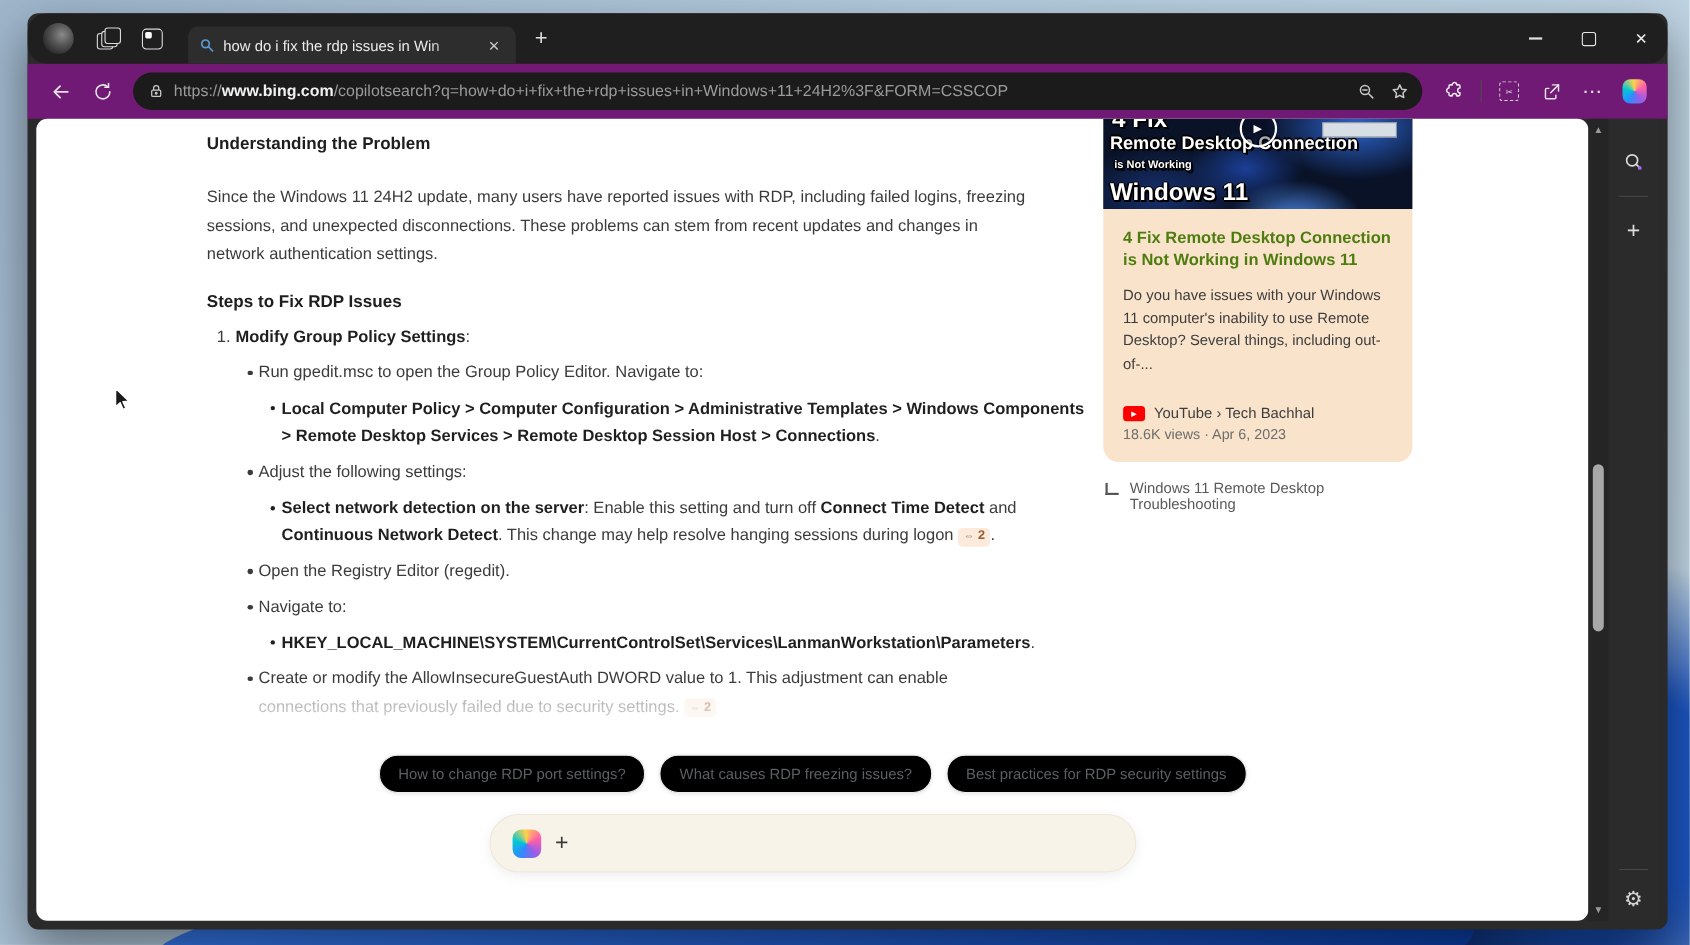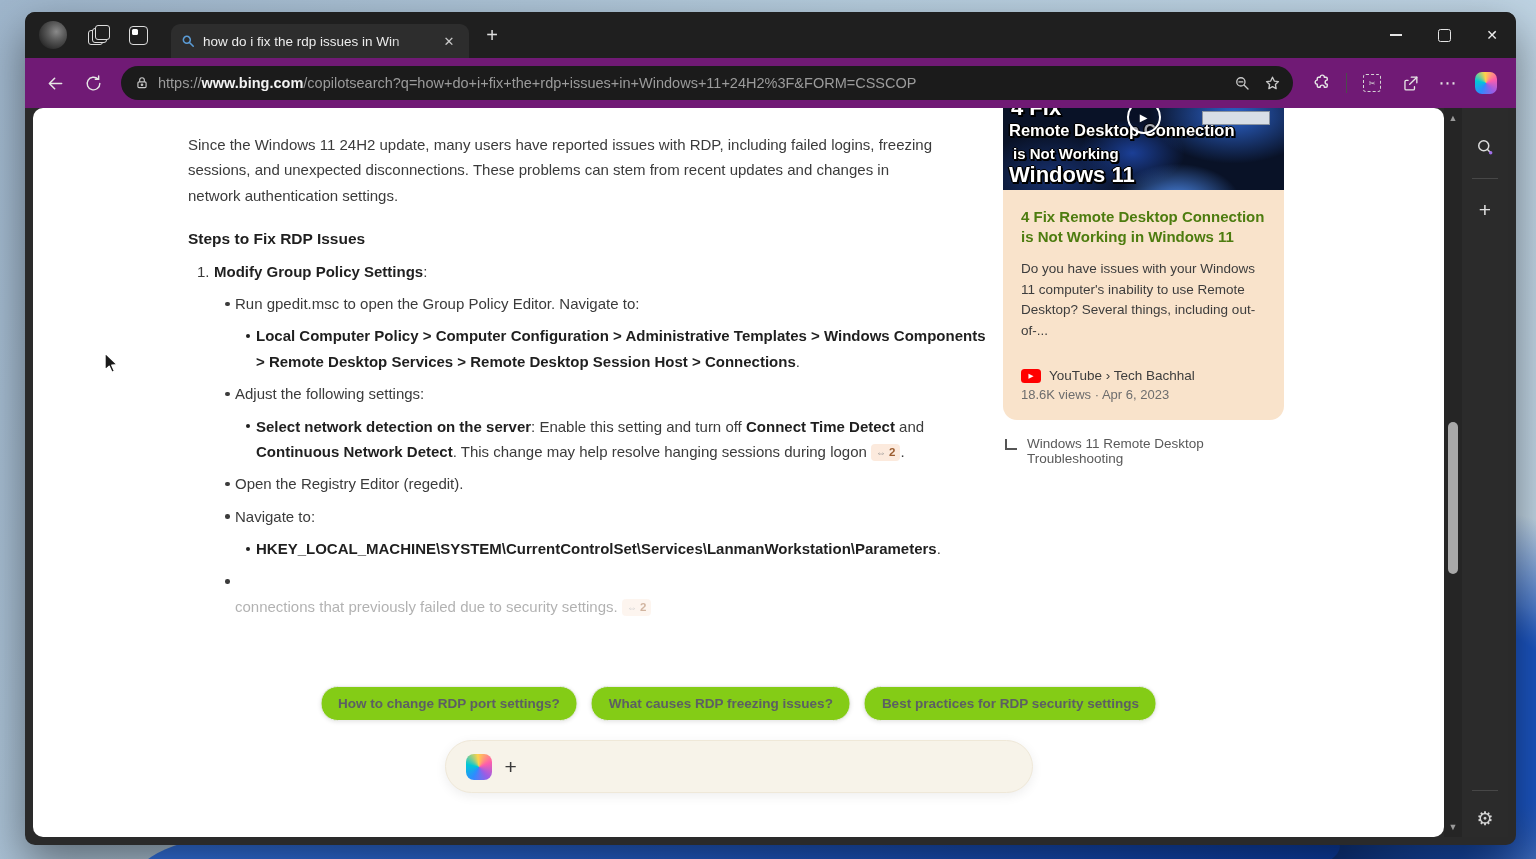--- a/index.html
+++ b/index.html
@@ -12,21 +12,21 @@
   .bg-blue-right{right:-150px;bottom:-80px;width:430px;height:430px;
     background:radial-gradient(closest-side,#1b54c0 45%,rgba(27,84,192,0));}
   .bg-blue-swoosh{left:140px;bottom:-75px;width:1200px;height:150px;border-radius:50%;
     background:linear-gradient(90deg,#3577e8,#0c3ea6);transform:rotate(-1.2deg);}
 
   
   .browser-window{position:absolute;left:25px;top:12px;width:1491px;height:833px;
     background:#2a2a2a;border-radius:10px;box-shadow:0 18px 45px rgba(0,0,0,.45);overflow:hidden;}
 
   
-  .titlebar{height:46px;background:#1f1f1f;display:flex;align-items:flex-start;}
+  .titlebar{height:46px;background:#1f1f1f;display:flex;align-items:flex-start;border-radius:18px;}
   .tb-left{display:flex;align-items:center;padding-left:14px;gap:6px;}
   .avatar{width:28px;height:28px;border-radius:50%;margin-right:8px;cursor:pointer;
     background:radial-gradient(circle at 62% 38%,#8a8a8a 0%,#5a5a5a 35%,#2c2c2c 75%);}
   .tb-icon-btn{width:34px;height:46px;display:flex;align-items:center;justify-content:center;cursor:pointer;}
   .ws-icon{position:relative;width:20px;height:20px;}
   .ws-icon i{position:absolute;width:13px;height:13px;border:1.6px solid #dcdcdc;border-radius:3px;display:block;}
   .ws-icon i:nth-child(1){left:0;top:5px;}
   .ws-icon i:nth-child(2){left:4px;top:2.5px;background:#1f1f1f;}
   .ws-icon i:nth-child(3){left:7px;top:0;background:#1f1f1f;}
   .vt-icon{width:17px;height:17px;border:1.6px solid #dcdcdc;border-radius:4px;position:relative;}
@@ -92,40 +92,40 @@
     background:
       radial-gradient(90px 55px at 62% 115%,#4f8df0,transparent 70%),
       radial-gradient(120px 70px at 82% 8%,#2c63cc,transparent 70%),
       radial-gradient(70px 45px at 46% 55%,#1b3f96,transparent 75%),
       radial-gradient(100px 60px at 18% 85%,#173170,transparent 75%),
       #091227;}
   .tt{position:absolute;color:#fff;font-weight:bold;white-space:nowrap;
     text-shadow:-1.5px 0 #000,1.5px 0 #000,0 -1.5px #000,0 1.5px #000,2px 2px 0 #000;}
   .tt1{top:-13px;left:8px;font-size:22px;}
   .tt2{top:13px;left:6px;font-size:16.5px;}
-  .tt3{top:37px;left:10px;font-size:15px;}
+  .tt3{top:37px;left:10px;font-size:10px;}
   .tt4{top:54px;left:6px;font-size:22px;}
   .thumb-play{position:absolute;left:50%;top:-8px;transform:translateX(-50%);width:30px;height:30px;border-radius:50%;
     border:2px solid #fff;background:rgba(10,15,35,.35);display:flex;align-items:center;justify-content:center;
     color:#fff;font-size:10px;cursor:pointer;}
   .thumb-dialog{position:absolute;right:14px;top:3px;width:66px;height:12px;background:#d8dee6;border:1px solid #8a93a0;}
   .vcard{background:#f9e3cb;border-radius:0 0 14px 14px;padding:17px 18px 18px;cursor:pointer;}
   .vtitle{font-size:15px;font-weight:bold;color:#4d7c0f;line-height:20px;}
   .vdesc{margin-top:12px;font-size:13.5px;color:#3d3d3d;line-height:20.5px;}
   .vsrc{margin-top:27px;display:flex;align-items:center;gap:8px;font-size:13.5px;color:#3d3d3d;}
   .yt-icon{width:20px;height:14px;background:#f00;border-radius:3.5px;display:flex;align-items:center;justify-content:center;
     color:#fff;font-size:6.5px;}
   .vmeta{margin-top:4px;font-size:13px;color:#6d6d6d;}
   .vcaption{margin-top:16px;display:flex;gap:10px;font-size:13.5px;color:#595959;align-items:flex-start;padding-left:2px;}
   .corner-glyph{width:10px;height:9px;border-left:2px solid #555;border-bottom:2px solid #555;margin-top:3px;flex:none;}
 
   
   .chips{position:absolute;top:578px;left:50%;transform:translateX(-50%);display:flex;gap:13px;}
-  .chip{height:33px;padding:0 17px;display:flex;align-items:center;background:#84cc16;border:1px solid #ececec;
-    border-radius:17px;font-size:13.5px;color:#5c5f63;box-shadow:0 1px 4px rgba(0,0,0,.10);cursor:pointer;white-space:nowrap;font-weight:bold;}
+  .chip{height:33px;padding:0 17px;display:flex;align-items:center;background:#000000;border:1px solid #ececec;
+    border-radius:17px;font-size:13.5px;color:#5c5f63;box-shadow:0 1px 4px rgba(0,0,0,.10);cursor:pointer;white-space:nowrap;}
 
   
   .followup{position:absolute;top:632px;left:50%;transform:translateX(-50%);width:588px;height:53px;background:#f7f3e9;
     border:1px solid #efe8d8;border-radius:27px;display:flex;align-items:center;padding:0 20px;gap:13px;
     box-shadow:0 3px 12px rgba(0,0,0,.07);box-sizing:border-box;}
   .followup .copilot-logo{width:26px;height:26px;border-radius:8px;flex:none;}
   .followup input{flex:1;background:transparent;border:none;outline:none;font-size:15px;color:#333;
     font-family:"Liberation Sans",sans-serif;}
   .followup input::placeholder{color:#8a8a8a;}
   .fu-plus{font-size:21px;color:#3a3a3a;font-weight:300;cursor:pointer;}
@@ -255,41 +255,42 @@
       <span class="more-dots">⋯</span>
     </div>
     <div class="nav-btn">
       <span class="copilot-logo"></span>
     </div>
   </div>
 
   <div class="main-white">
 
     <div class="article">
+      <div class="a-h first">Understanding the Problem</div>
       <div class="a-p">Since the Windows 11 24H2 update, many users have reported issues with RDP, including failed logins, freezing sessions, and unexpected disconnections. These problems can stem from recent updates and changes in network authentication settings.</div>
       <div class="a-h steps">Steps to Fix RDP Issues</div>
 
       <div class="oli">
         <span class="num">1.</span><span class="bold" style="font-weight:bold">Modify Group Policy Settings</span><span>:</span>
       </div>
       <div class="li1"><span>Run gpedit.msc to open the Group Policy Editor. Navigate to:</span></div>
       <div class="li2"><span class="bold" style="font-weight:bold">Local Computer Policy &gt; Computer Configuration &gt; Administrative Templates &gt; Windows Components &gt; Remote Desktop Services &gt; Remote Desktop Session Host &gt; Connections</span><span>.</span></div>
       <div class="li1"><span>Adjust the following settings:</span></div>
       <div class="li2">
         <span class="bold" style="font-weight:bold">Select network detection on the server</span><span>: Enable this setting and turn off </span><span class="bold" style="font-weight:bold">Connect Time Detect</span><span> and </span><span class="bold" style="font-weight:bold">Continuous Network Detect</span><span>. This change may help resolve hanging sessions during logon </span><span class="cite">
             <span class="link-glyph">⇔</span>
             <span>2</span>
           </span><span>.</span>
       </div>
 
       <div class="li1"><span>Open the Registry Editor (regedit).</span></div>
       <div class="li1"><span>Navigate to:</span></div>
       <div class="li2"><span class="bold" style="font-weight:bold">HKEY_LOCAL_MACHINE\SYSTEM\CurrentControlSet\Services\LanmanWorkstation\Parameters</span><span>.</span></div>
       <div class="li1">
-        <br>
+        <span>Create or modify the AllowInsecureGuestAuth DWORD value to 1. This adjustment can enable</span><br>
         <span class="dim"><span>connections that previously failed due to security settings.</span> <span class="cite">
               <span class="link-glyph">⇔</span>
               <span>2</span>
             </span></span>
       </div>
       <div class="fade-overlay"></div>
     </div>
 
     <div class="video-col">
       <div class="thumb">

